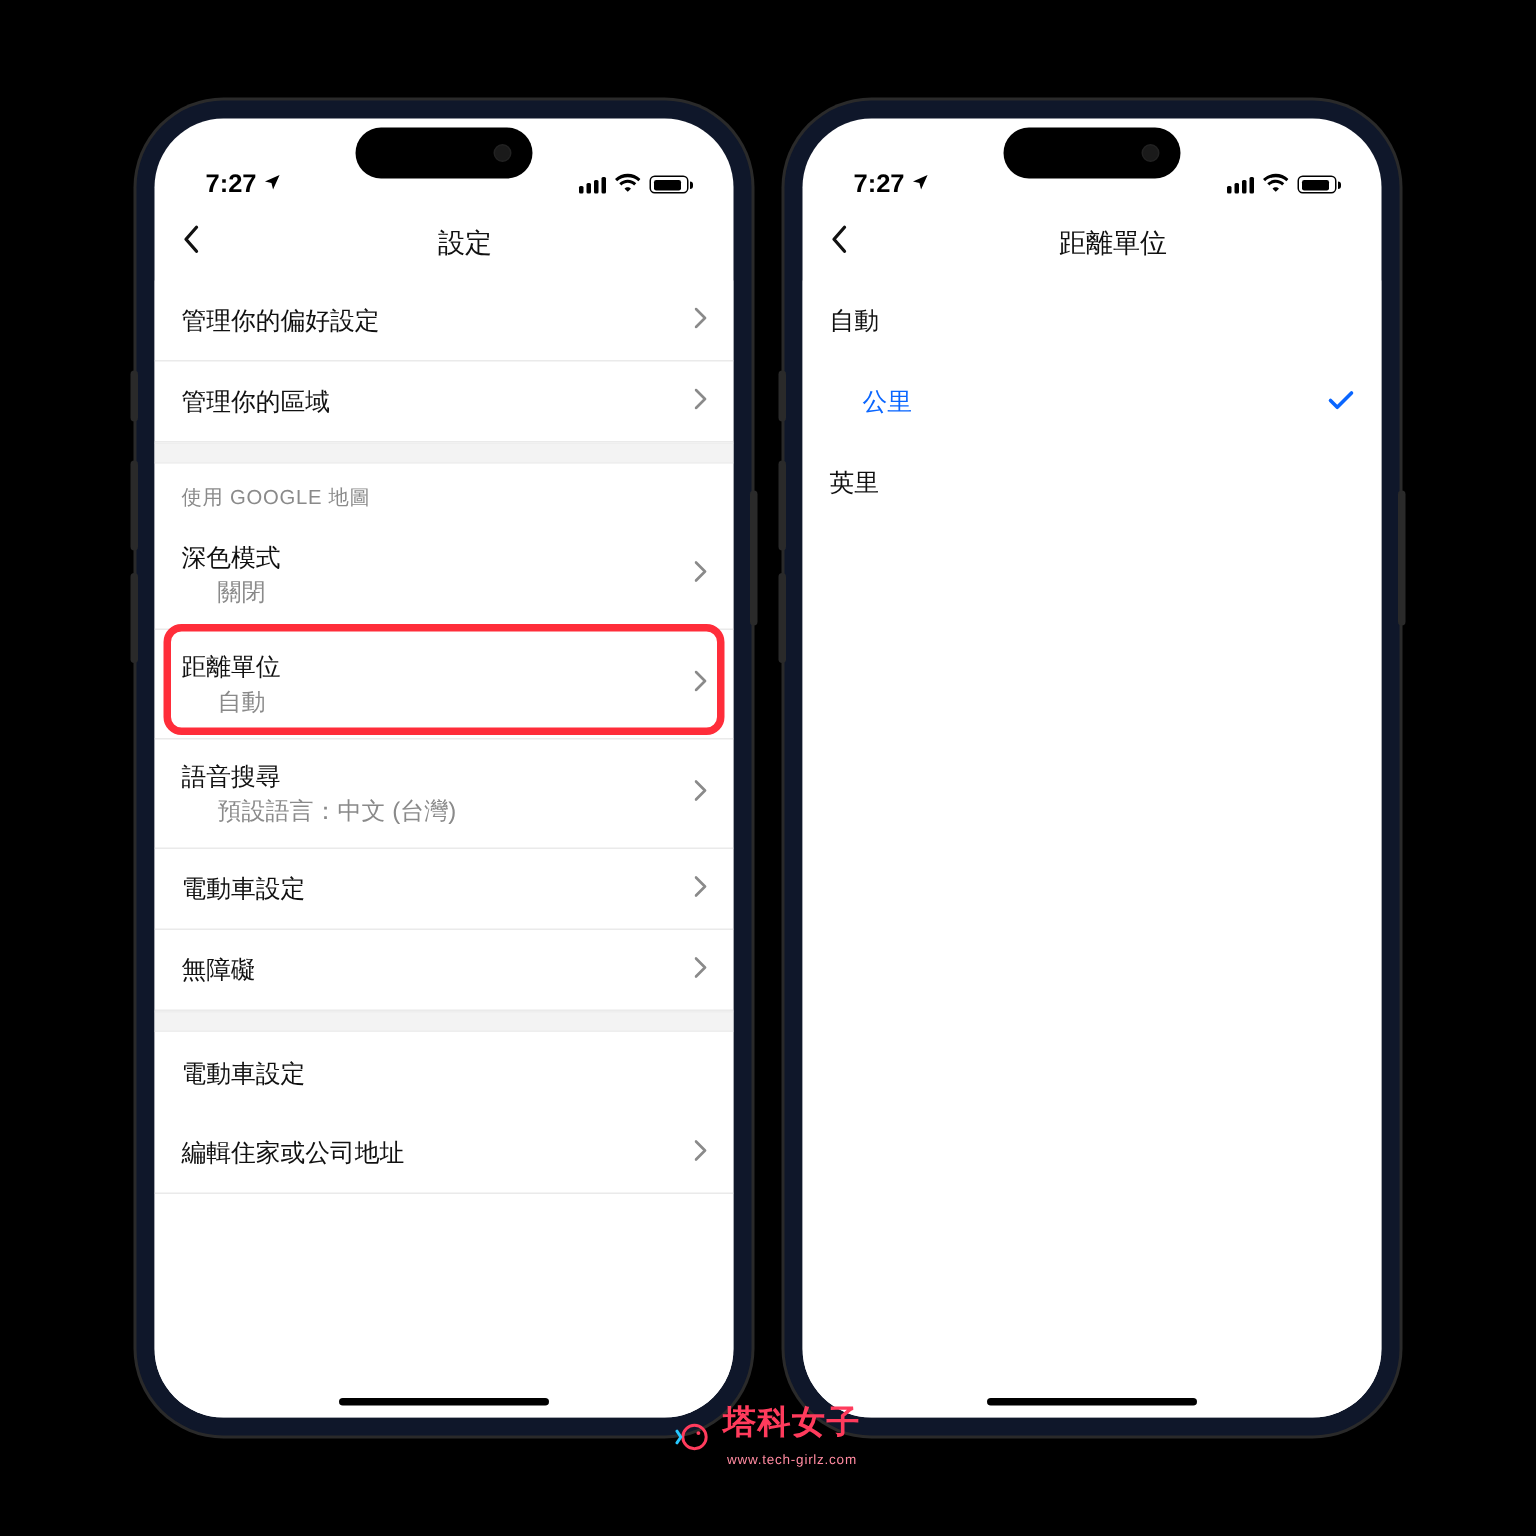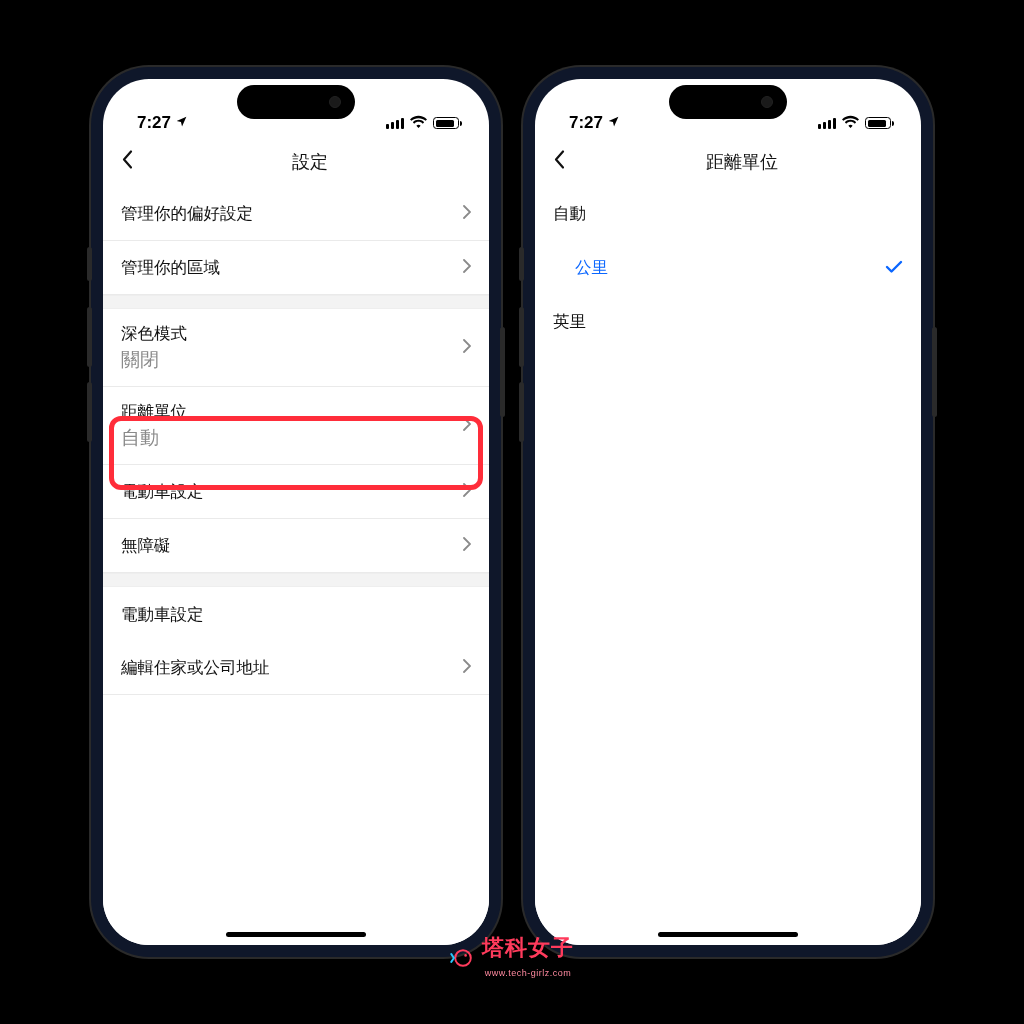--- a/index.html
+++ b/index.html
@@ -57,21 +57,21 @@
   .content { flex:1; overflow:hidden; background:#fff;}
   .sep { height:14px; background:#f3f3f3; border-top:1px solid #eee; border-bottom:1px solid #eee;}
   .section-header { padding:14px 18px 6px; font-size:13.5px; color:#8a8a8a; letter-spacing:.5px;}
   .row {
     display:flex; align-items:center; justify-content:space-between;
     padding:14px 18px 13px; border-bottom:0.5px solid #eaeaea; min-height:54px;
   }
   .row:last-child{border-bottom:none;}
   .row .labels{display:flex;flex-direction:column;gap:2px;}
   .row .title{font-size:16.5px;color:#111;}
-  .row .sub{font-size:19px;color:#8a8a8a;}
+  .row .sub{font-size:16px;color:#8a8a8a;margin-left:24px;}
   .chev{color:#888;}
   .chev svg{width:8px;height:14px;}
   .highlight {
     position:absolute; border:5px solid #ff2d3a; border-radius:12px;
     pointer-events:none; z-index:60;
   }
   .option-row{
     display:flex;align-items:center;justify-content:space-between;
     padding:16px 18px; font-size:16.5px; color:#111;
   }
@@ -152,20 +152,21 @@
         <div class="row">
           <div class="labels">
               <span class="title">管理你的區域</span>
             </div>
           <span class="chev"><svg viewBox="0 0 8 14">
                 <path d="M1 1l6 6-6 6" stroke="#8a8a8a" stroke-width="1.8" fill="none" stroke-linecap="round"></path>
               </svg></span>
         </div>
 
         <div class="sep"></div>
+        <div class="section-header">使用 GOOGLE 地圖</div>
 
         <div class="row">
           <div class="labels">
             <span class="title">深色模式</span>
             <span class="sub">關閉</span>
           </div>
           <span class="chev"><svg viewBox="0 0 8 14">
                 <path d="M1 1l6 6-6 6" stroke="#8a8a8a" stroke-width="1.8" fill="none" stroke-linecap="round"></path>
               </svg></span>
         </div>
@@ -174,20 +175,29 @@
           <div class="labels">
             <span class="title">距離單位</span>
             <span class="sub">自動</span>
           </div>
           <span class="chev"><svg viewBox="0 0 8 14">
                 <path d="M1 1l6 6-6 6" stroke="#8a8a8a" stroke-width="1.8" fill="none" stroke-linecap="round"></path>
               </svg></span>
         </div>
 
 
+        <div class="row">
+          <div class="labels">
+            <span class="title">語音搜尋</span>
+            <span class="sub">預設語言：中文 (台灣)</span>
+          </div>
+          <span class="chev"><svg viewBox="0 0 8 14">
+                <path d="M1 1l6 6-6 6" stroke="#8a8a8a" stroke-width="1.8" fill="none" stroke-linecap="round"></path>
+              </svg></span>
+        </div>
 
         <div class="row">
           <div class="labels">
               <span class="title">電動車設定</span>
             </div>
           <span class="chev"><svg viewBox="0 0 8 14">
                 <path d="M1 1l6 6-6 6" stroke="#8a8a8a" stroke-width="1.8" fill="none" stroke-linecap="round"></path>
               </svg></span>
         </div>
 

